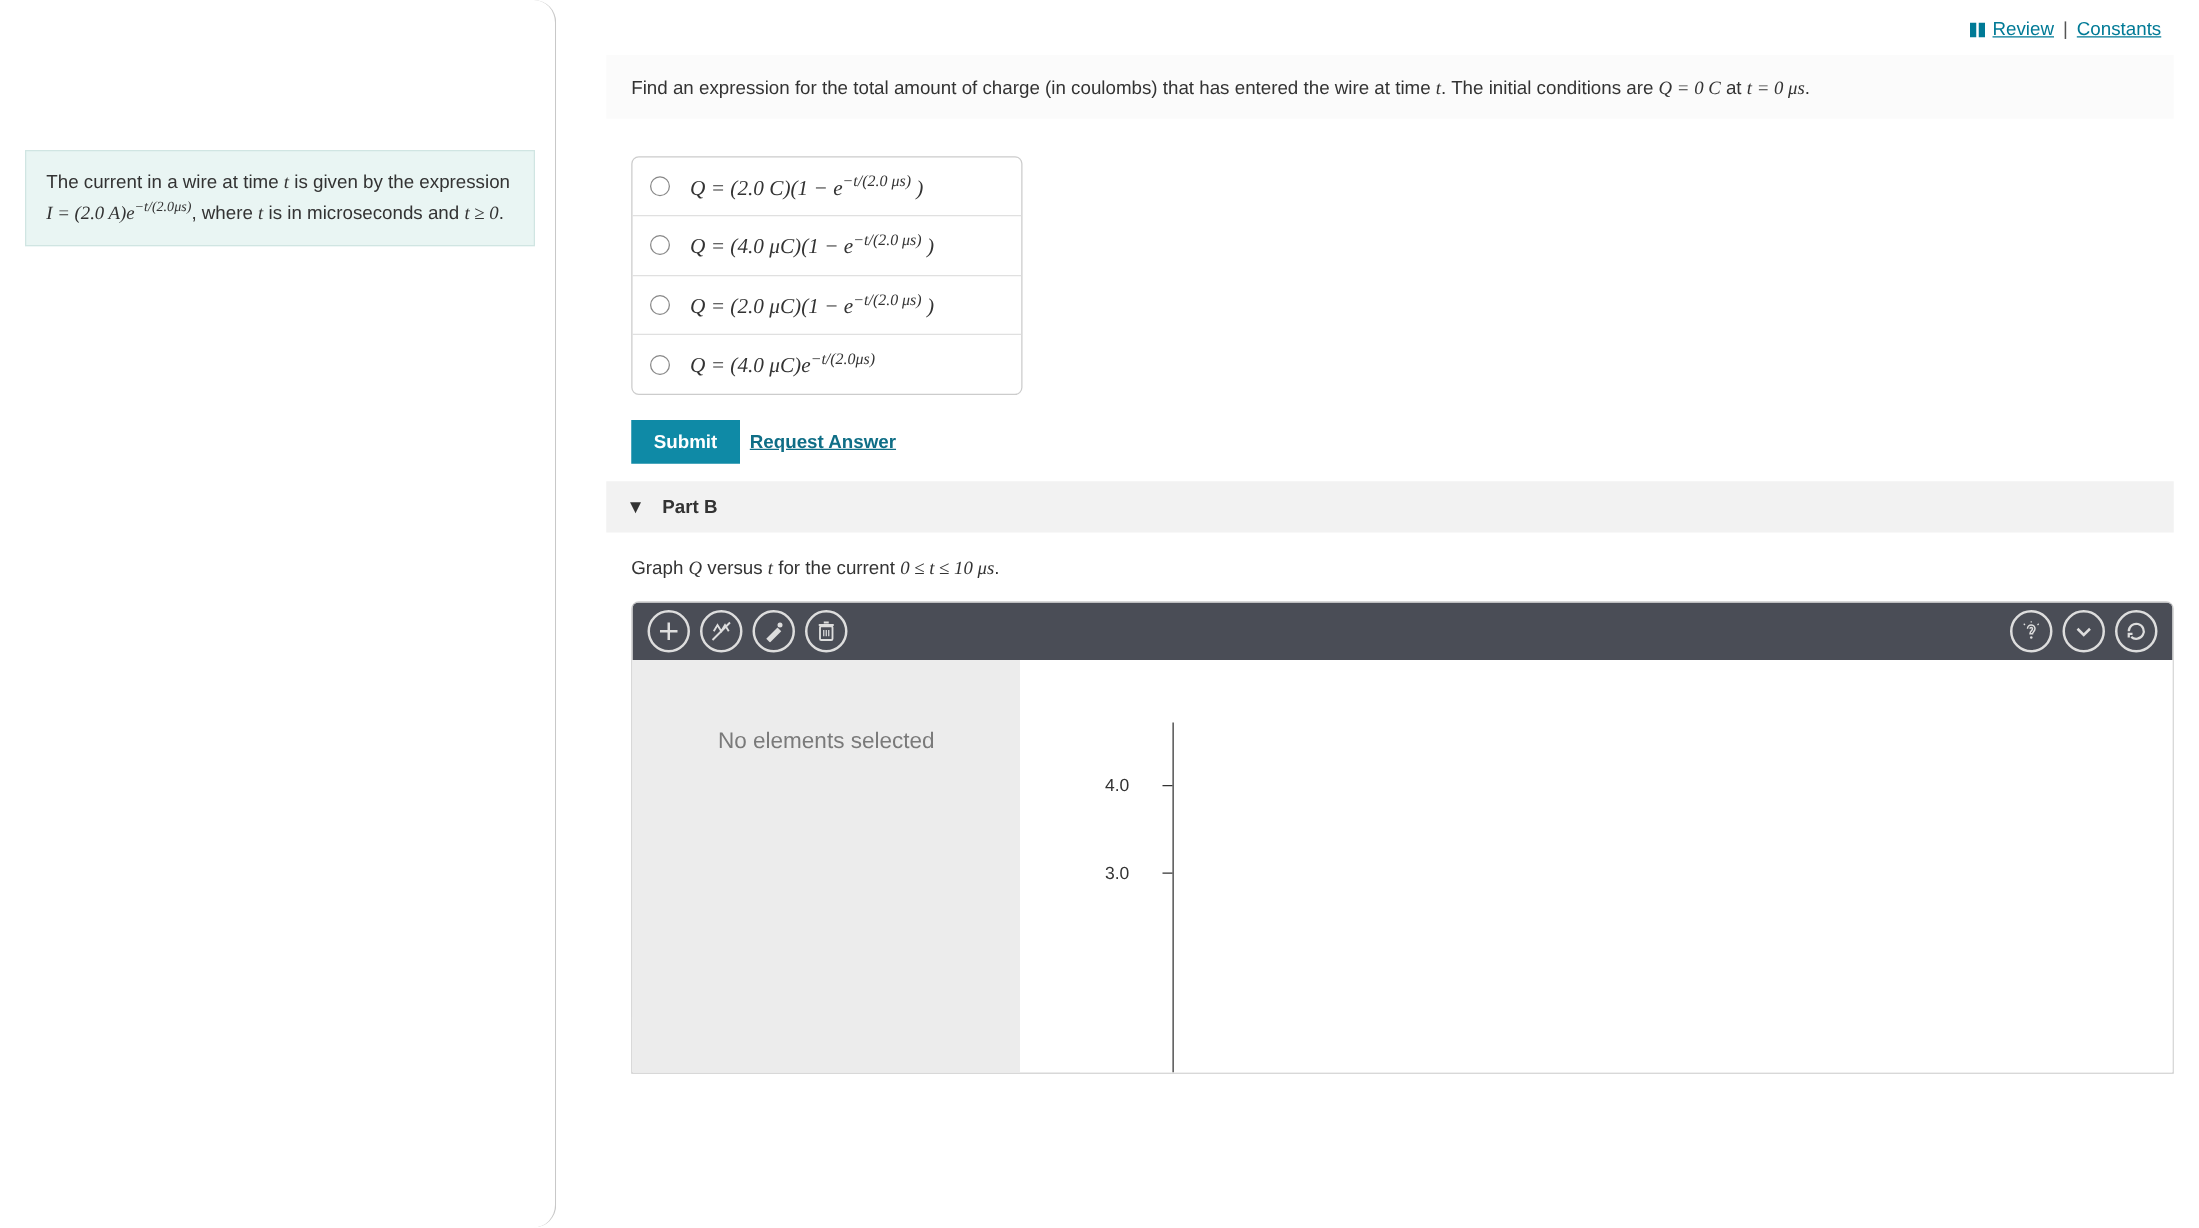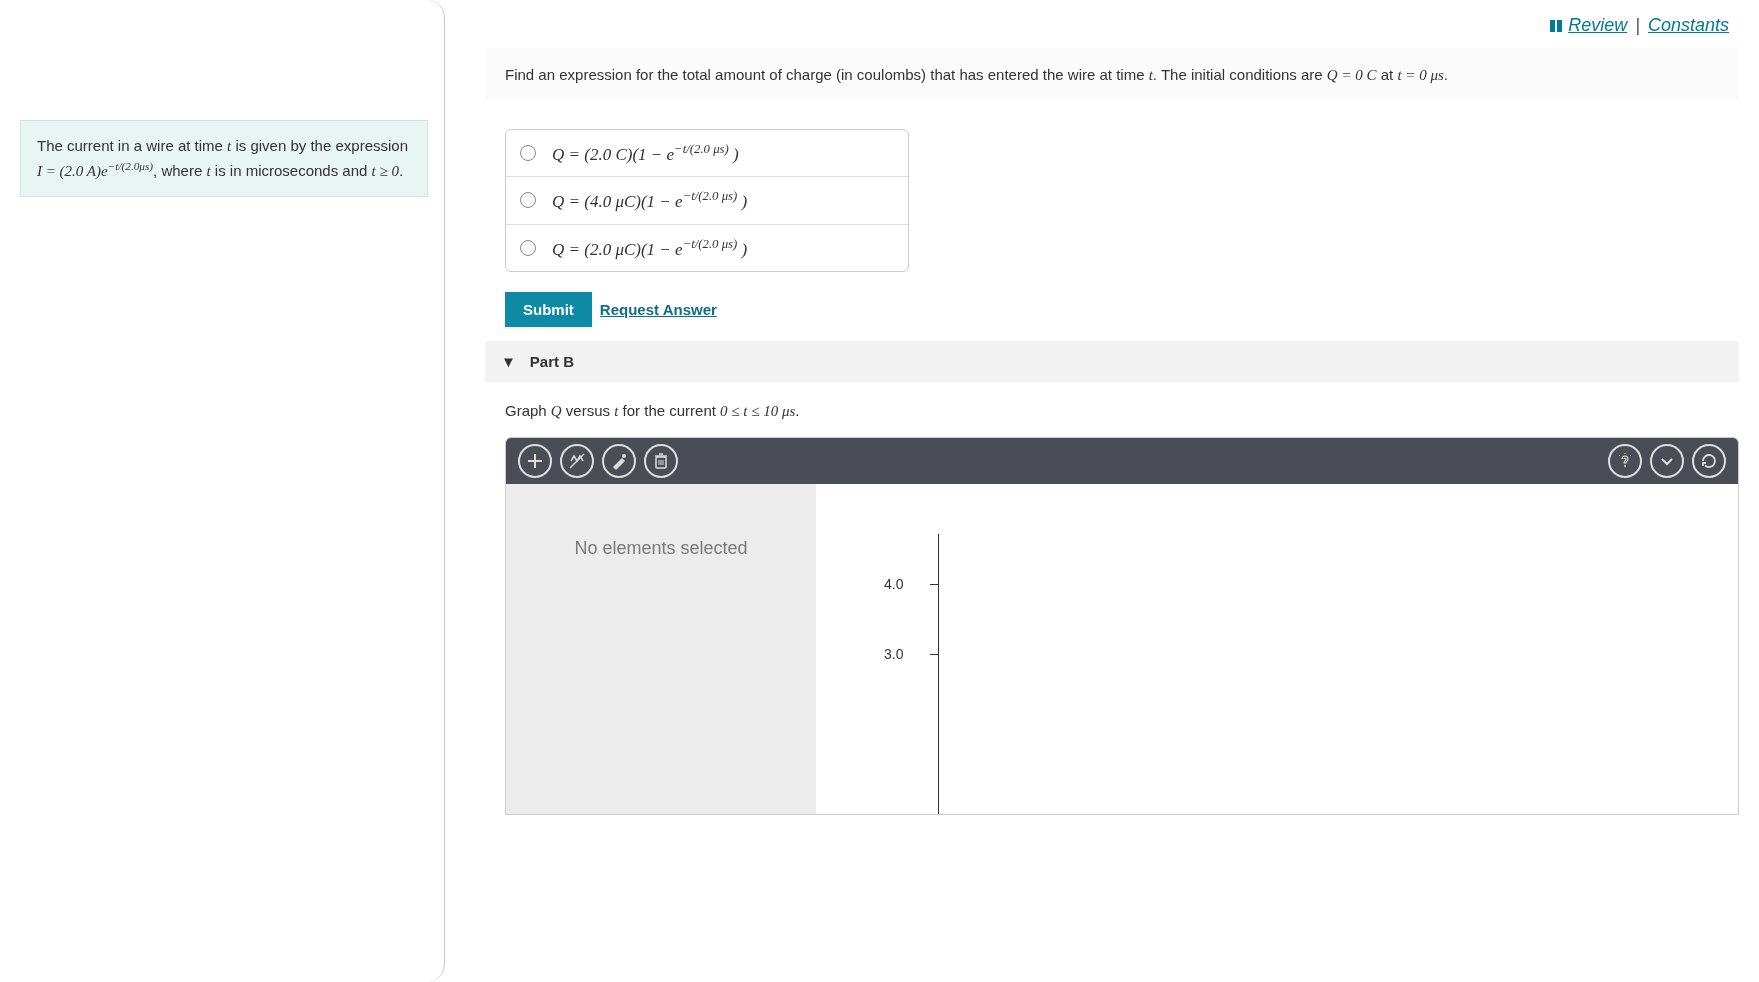--- a/index.html
+++ b/index.html
@@ -26,22 +26,21 @@
   }
   .right-col {
     flex: 1;
     padding: 10px 20px 0 40px;
     position: relative;
     height: 100%;
   }
   .top-links {
     text-align: right;
     padding: 5px 10px 12px 0;
-    font-size: 18px;
-    font-style: italic;
+    font-size: 15px;
   }
   .top-links a {
     color: #007a96;
     text-decoration: underline;
   }
   .top-links .sep {
     color: #555;
     margin: 0 3px;
   }
   .flag-icon {
@@ -63,21 +62,21 @@
     padding: 16px 20px 8px 20px;
     margin-bottom: 20px;
   }
   .question-text {
     line-height: 1.5;
     margin-bottom: 4px;
   }
   .answer-options {
     border: 1px solid #ccc;
     border-radius: 6px;
-    width: 404px;
+    width: 313px;
     margin: 30px 0 20px 20px;
     background: #fff;
   }
   .option-row {
     display: flex;
     align-items: center;
     padding: 12px 14px;
     border-bottom: 1px solid #e0e0e0;
     cursor: pointer;
   }
@@ -240,20 +239,24 @@
         <span class="radio"></span>
         <span class="option-label math"><span>Q = (2.0 C)(1 − e</span><sup>−t/(2.0 μs)</sup><span> )</span></span>
       </label>
       <label class="option-row">
         <span class="radio"></span>
         <span class="option-label math"><span>Q = (4.0 μC)(1 − e</span><sup>−t/(2.0 μs)</sup><span> )</span></span>
       </label>
       <label class="option-row">
         <span class="radio"></span>
         <span class="option-label math"><span>Q = (2.0 μC)(1 − e</span><sup>−t/(2.0 μs)</sup><span> )</span></span>
+      </label>
+      <label class="option-row">
+        <span class="radio"></span>
+        <span class="option-label math"><span>Q = (4.0 μC)e</span><sup>−t/(2.0μs)</sup><span></span></span>
       </label>
     </div>
 
     <div class="action-row">
       <button class="submit-btn">Submit</button>
       <a href="#" class="request-link">Request Answer</a>
     </div>
 
     <div class="part-header">
       <span>▼</span>

